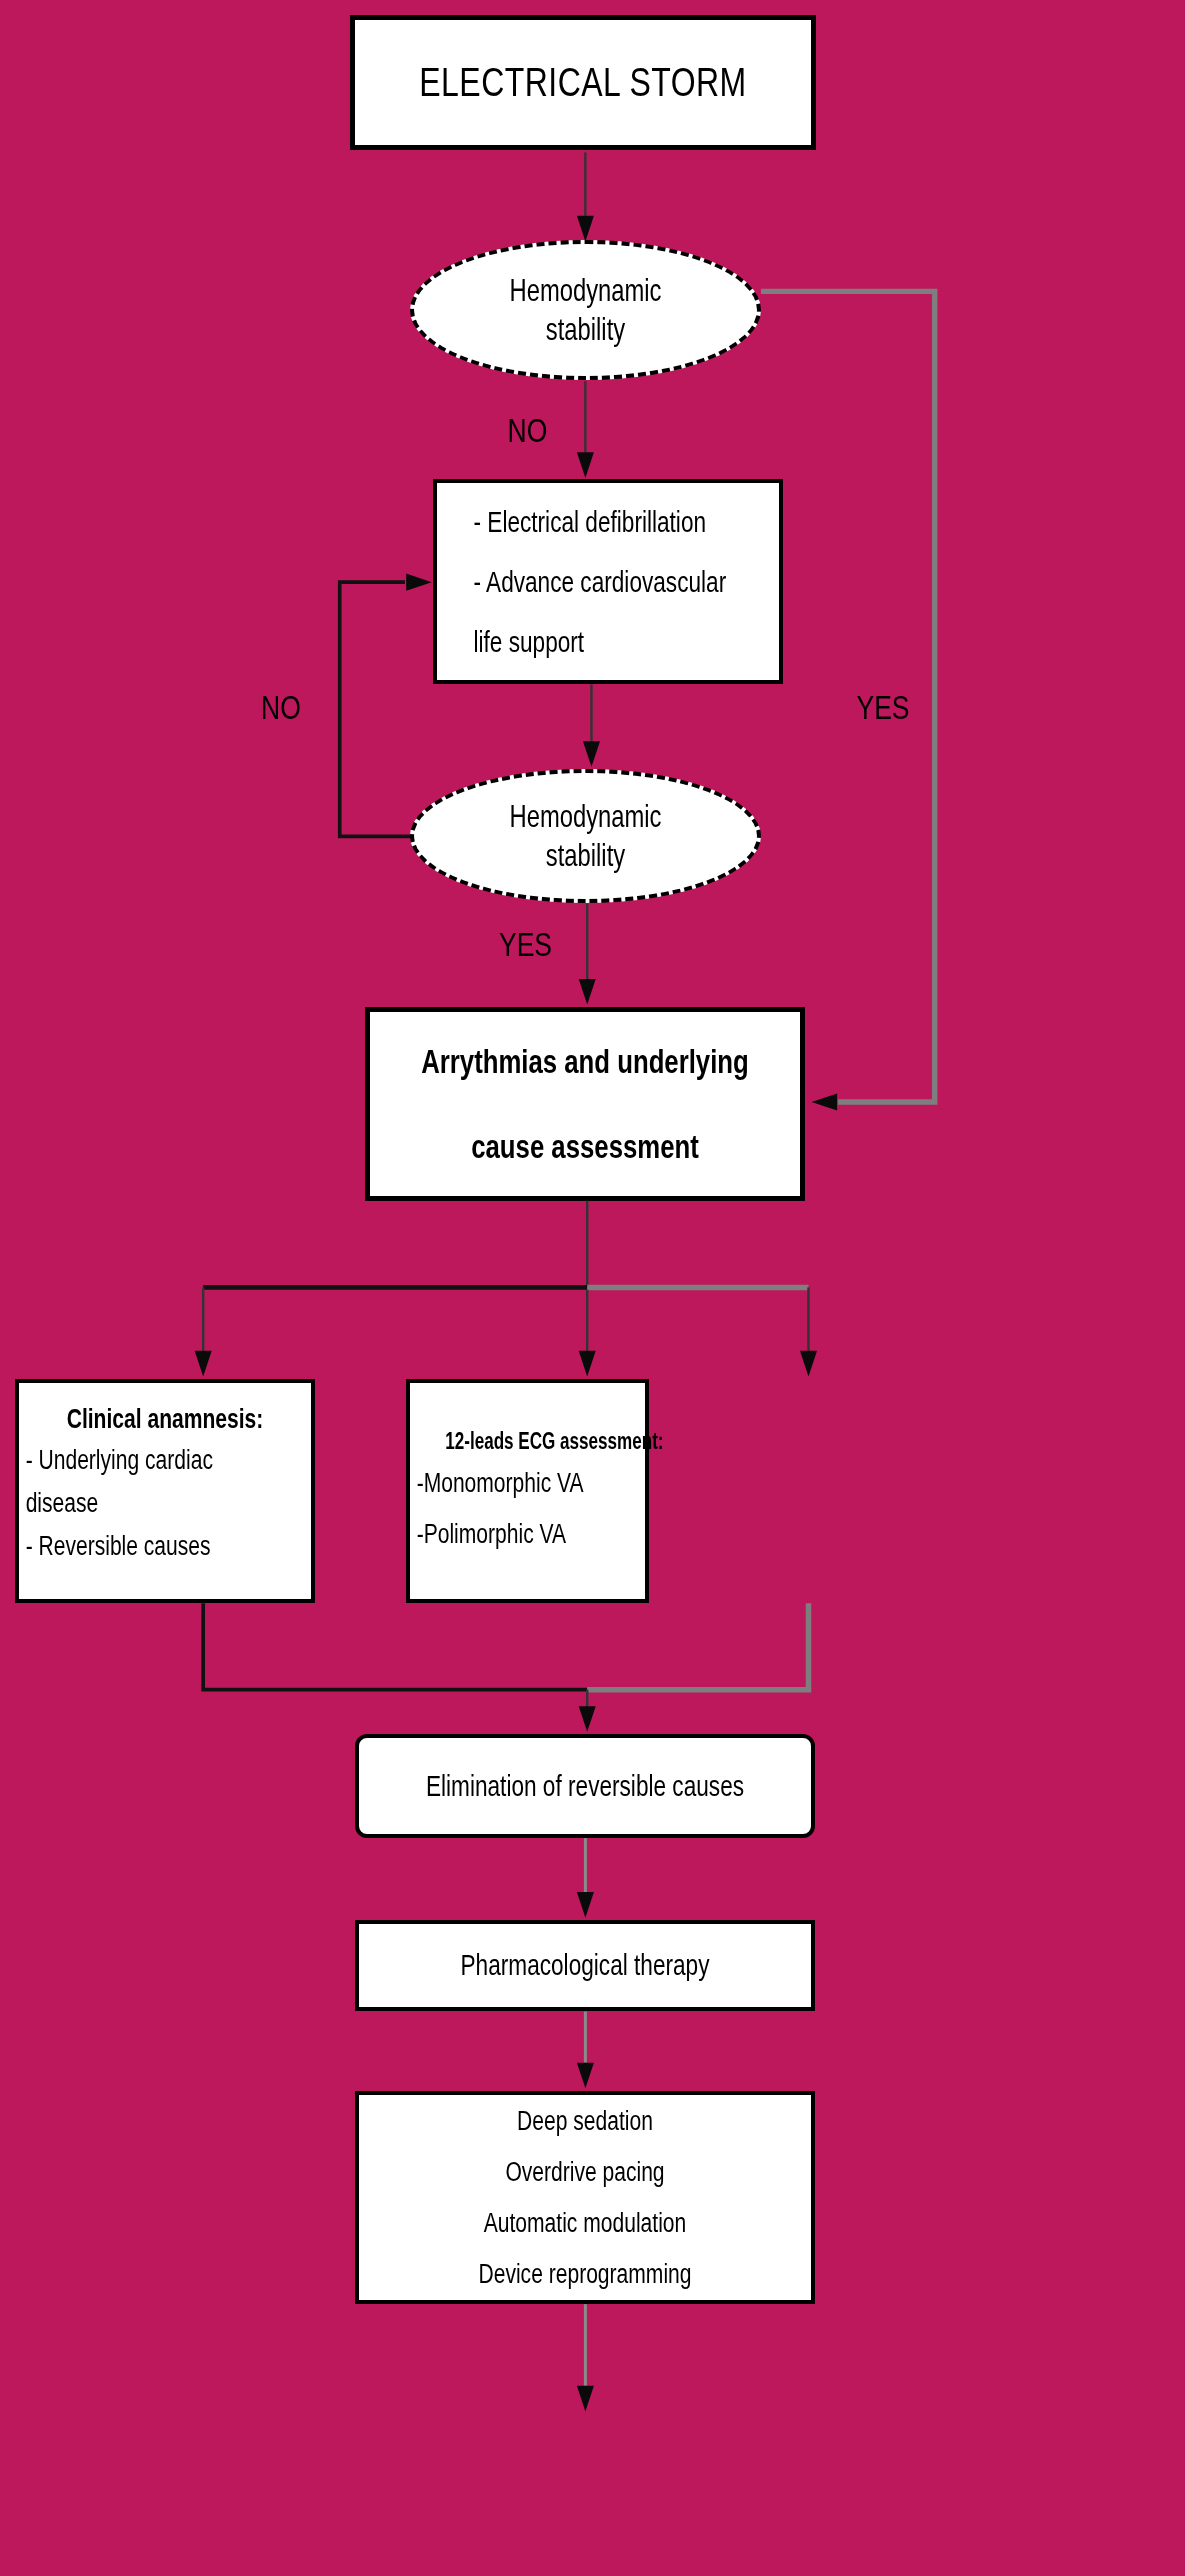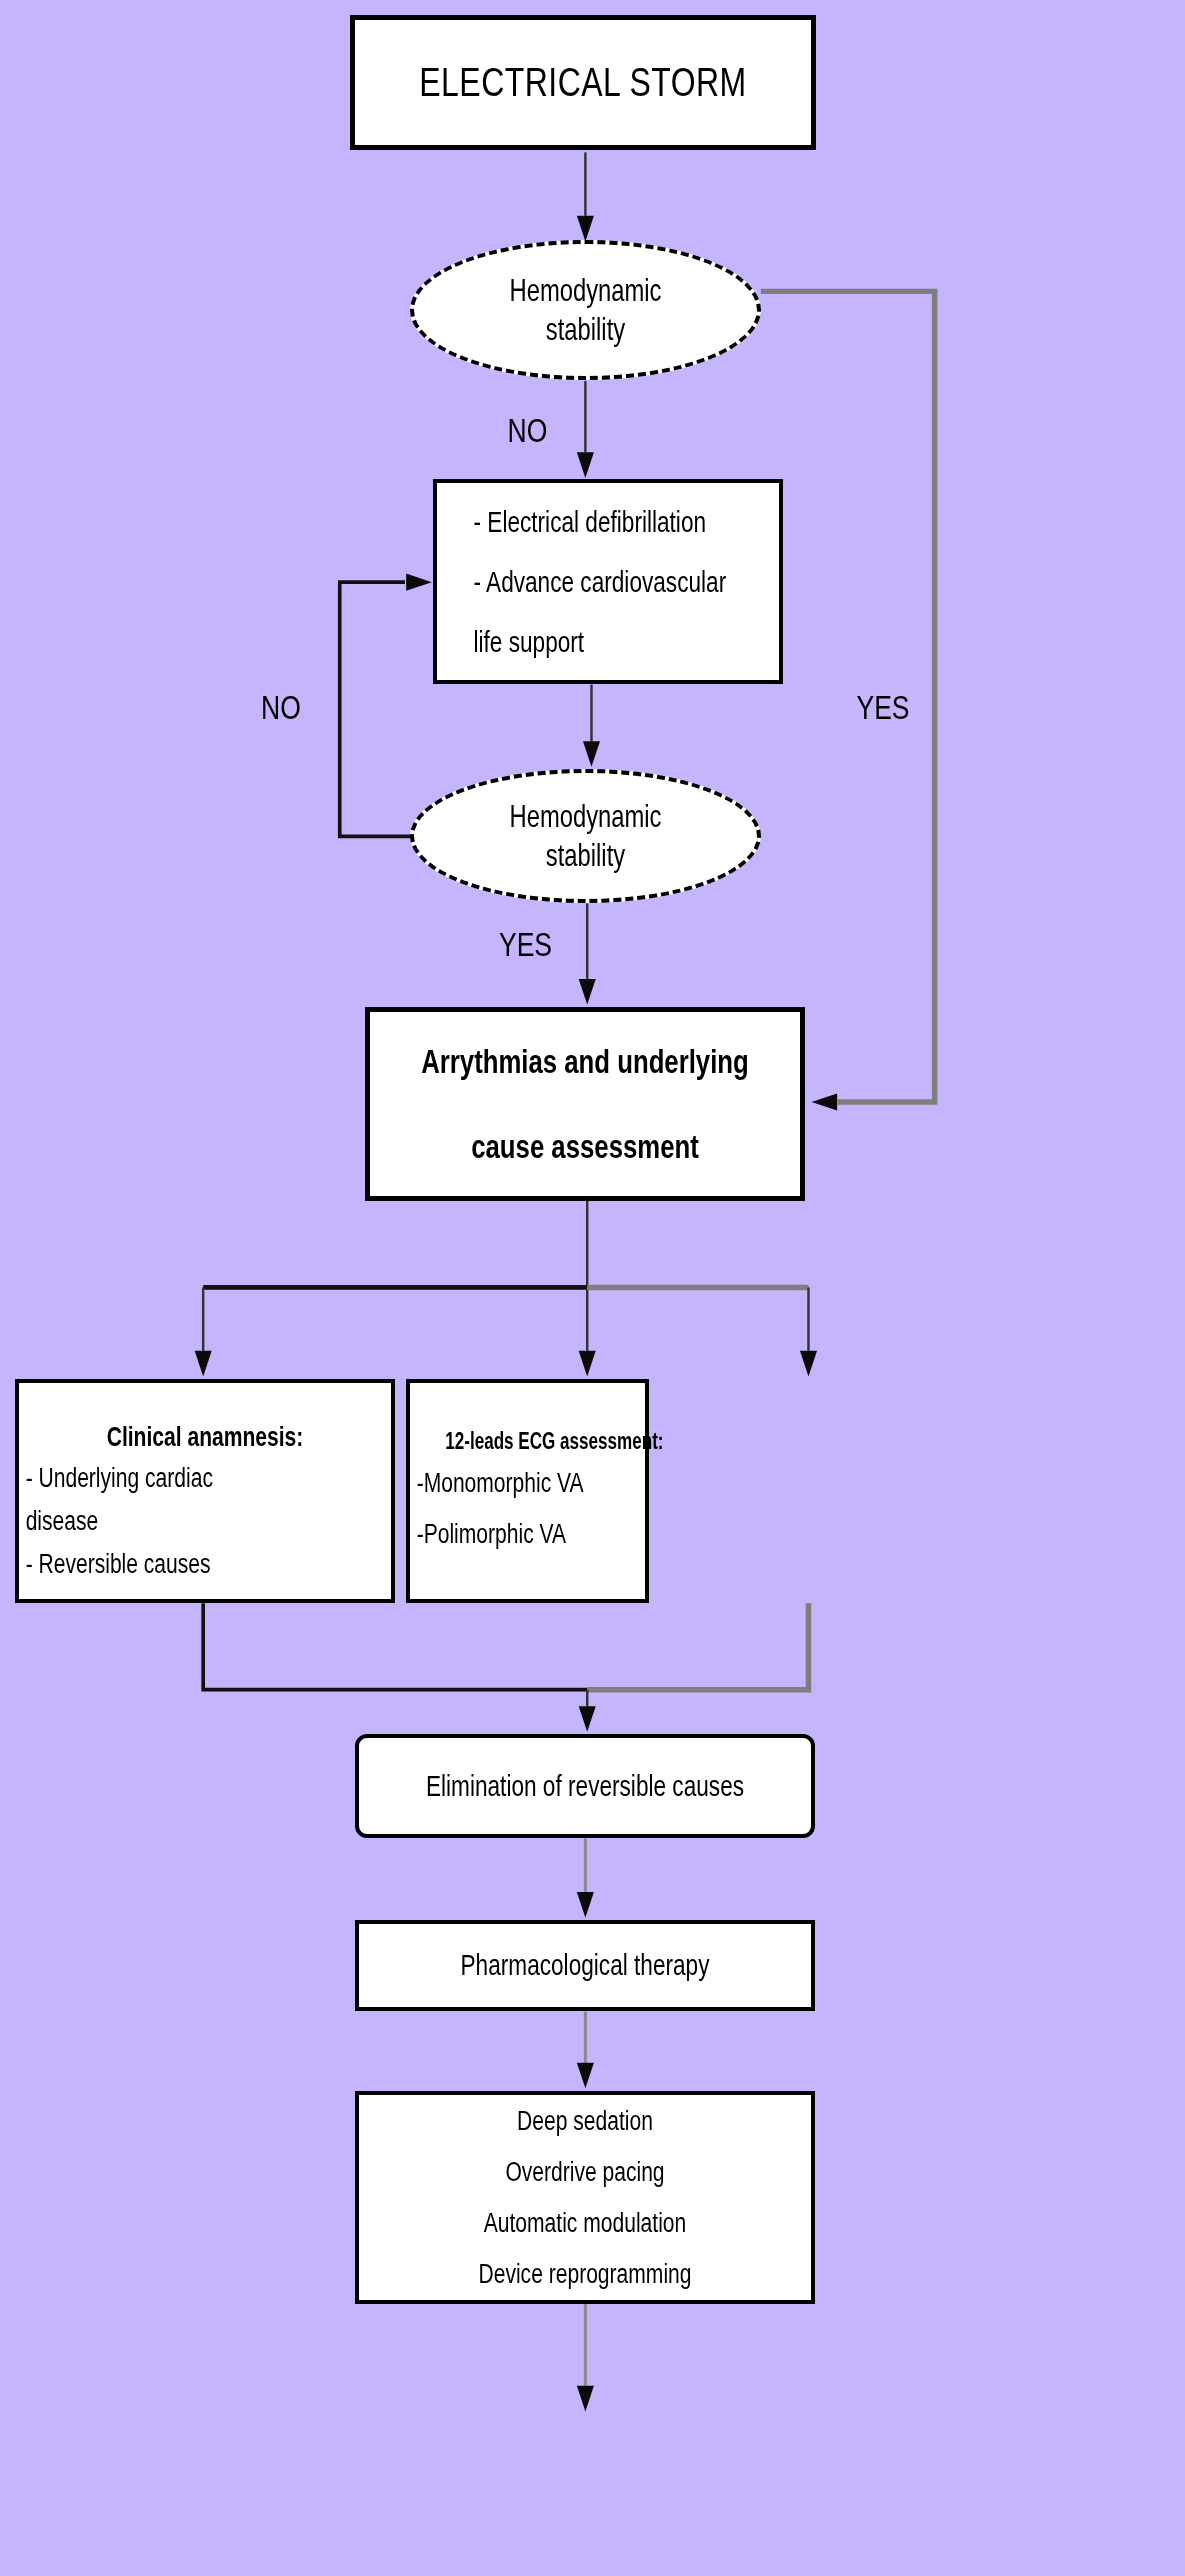--- a/index.html
+++ b/index.html
@@ -1,16 +1,16 @@
 <!DOCTYPE html>
 <html style="font-size:9.8px"><head>
 <meta charset="utf-8">
 <style>
   html,body{margin:0;padding:0;background:#ffffff;}
-  .canvas{position:relative;width:1186px;height:2576px;background:#c4b5fd;
+  .canvas{position:relative;width:1186px;height:2576px;background:#be185d;
           font-family:"Liberation Sans",sans-serif;color:#000;overflow:hidden;}
   .wires{position:absolute;left:0;top:0;width:1186px;height:2576px;}
   .node{position:absolute;box-sizing:border-box;background:#ffffff;border:4.9px solid #000;
         display:flex;flex-direction:column;justify-content:center;}
   .ell{border:4.3px dashed #000;border-radius:50%;}
   .tl{white-space:nowrap;transform:scaleX(0.78);transform-origin:50% 50%;text-align:center;}
   .tl.left{text-align:left;transform-origin:0 50%;}
   .b{font-weight:bold;}
   .fs68{font-size:41px;line-height:49px;letter-spacing:0.6px;}
   .fs56{font-size:34px;line-height:39px;}
@@ -117,21 +117,21 @@
 
   <div class="lbl" style="left:469px;top:925px;width:113px;">
     <div class="tl fs56">YES</div>
   </div>
 
   <div class="node" style="left:365px;top:1007px;width:440px;height:194px;border-width:5.5px;">
     <div class="tl fs54 b">Arrythmias and underlying</div>
     <div class="tl fs54 b">cause assessment</div>
   </div>
 
-  <div class="node" style="left:15.2px;top:1379px;width:380px;height:224px;border-width:4.3px;justify-content:flex-start;padding-top:35px;">
+  <div class="node" style="left:15.2px;top:1379px;width:300px;height:224px;border-width:4.3px;justify-content:flex-start;padding-top:17px;">
     <div class="tl fs44 b" style="line-height:39px;">Clinical anamnesis:</div>
     <div class="tl left fs44 pl14">- Underlying cardiac</div>
     <div class="tl left fs44 pl14">disease</div>
     <div class="tl left fs44 pl14">- Reversible causes</div>
   </div>
 
   <div class="node" style="left:406px;top:1379px;width:243px;height:224px;border-width:4.3px;">
     <div class="tl fs40 b sq72">12-leads ECG assessment:</div>
     <div class="tl left fs44 pl14" style="line-height:51px;">-Monomorphic VA</div>
     <div class="tl left fs44 pl14" style="line-height:51px;">-Polimorphic VA</div>

